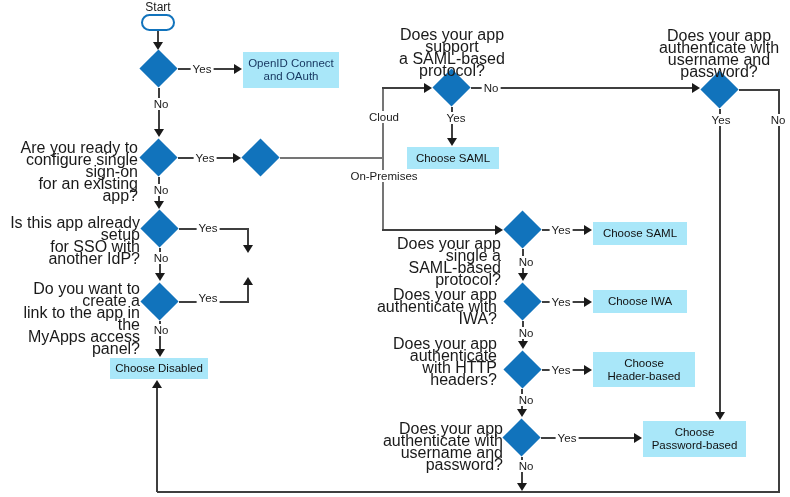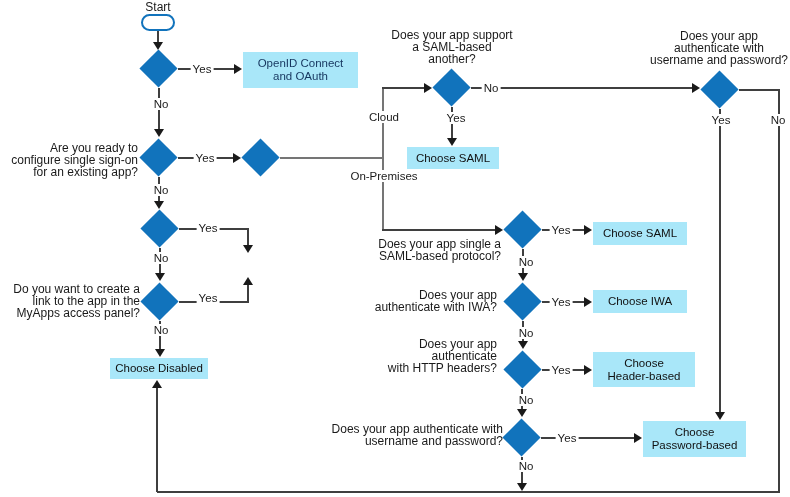--- a/index.html
+++ b/index.html
@@ -8,21 +8,21 @@
   .line{position:absolute;background:#3f3f3f}
   .line.gray{background:#757575}
   .ar{position:absolute;width:0;height:0}
   .ar.r{border-top:5px solid transparent;border-bottom:5px solid transparent;border-left:8px solid #1a1a1a}
   .ar.d{border-left:5px solid transparent;border-right:5px solid transparent;border-top:8px solid #1a1a1a}
   .ar.u{border-left:5px solid transparent;border-right:5px solid transparent;border-bottom:8px solid #1a1a1a}
   .diamond{position:absolute;width:27px;height:27px;background:#1173bc;transform:rotate(45deg)}
   .box{position:absolute;background:#a9e7f9;display:flex;flex-direction:column;align-items:center;
        justify-content:center;font-size:11.5px;line-height:13px;text-align:center;color:#111}
   .box.navy{color:#16365f}
-  .q{position:absolute;font-size:12px;line-height:12px;color:#1a1a1a}
+  .q{position:absolute;font-size:16px;line-height:12px;color:#1a1a1a}
   .q.r{text-align:right}
   .q.c{text-align:center}
   .lbl{position:absolute;transform:translate(-50%,-50%);font-size:11.5px;background:#fff;
        padding:0 2px;white-space:nowrap}
   .start-pill{position:absolute;left:141px;top:14px;width:34px;height:17px;border:2.5px solid #1173bc;
        border-radius:10px;background:#fff;box-sizing:border-box}
   .start-lbl{position:absolute;left:138px;top:0;width:40px;text-align:center;font-size:12px}
 </style>
 </head>
 <body>
@@ -115,21 +115,21 @@
   <div class="diamond" style="left:247px;top:144px"></div>
   <div class="diamond" style="left:146px;top:215px"></div>
   <div class="diamond" style="left:146px;top:288px"></div>
   <div class="diamond" style="left:438px;top:74px"></div>
   <div class="diamond" style="left:706px;top:76px"></div>
   <div class="diamond" style="left:509px;top:216px"></div>
   <div class="diamond" style="left:509px;top:288px"></div>
   <div class="diamond" style="left:509px;top:356px"></div>
   <div class="diamond" style="left:508px;top:424px"></div>
 
-  <div class="box navy" style="left:243px;top:52px;width:115px;height:36px">
+  <div class="box navy" style="left:243px;top:52px;width:96px;height:36px">
     <span>OpenID Connect</span>
     <span>and OAuth</span>
   </div>
   <div class="box" style="left:407px;top:147px;width:92px;height:22px">
     <span>Choose SAML</span>
   </div>
   <div class="box" style="left:110px;top:358px;width:98px;height:21px">
     <span>Choose Disabled</span>
   </div>
   <div class="box" style="left:593px;top:222px;width:94px;height:23px">
@@ -148,26 +148,30 @@
   </div>
 
   <div class="q r" style="left:2px;top:142px;width:136px">
     <span>Are you ready to</span><br>
     <span>configure single sign-on</span><br>
     <span>for an existing app?</span>
   </div>
   <div class="q c" style="left:390px;top:29px;width:124px">
     <span>Does your app support</span><br>
     <span>a SAML-based</span><br>
-    <span>another?</span>
+    <span>protocol?</span>
   </div>
   <div class="q c" style="left:648px;top:30px;width:142px">
     <span>Does your app</span><br>
     <span>authenticate with</span><br>
     <span>username and password?</span>
+  </div>
+  <div class="q r" style="left:0px;top:217px;width:140px">
+    <span>Is this app already setup</span><br>
+    <span>for SSO with another IdP?</span>
   </div>
   <div class="q r" style="left:4px;top:283px;width:136px">
     <span>Do you want to create a</span><br>
     <span>link to the app in the</span><br>
     <span>MyApps access panel?</span>
   </div>
   <div class="q r" style="left:353px;top:238px;width:148px">
     <span>Does your app single a</span><br>
     <span>SAML-based protocol?</span>
   </div>

